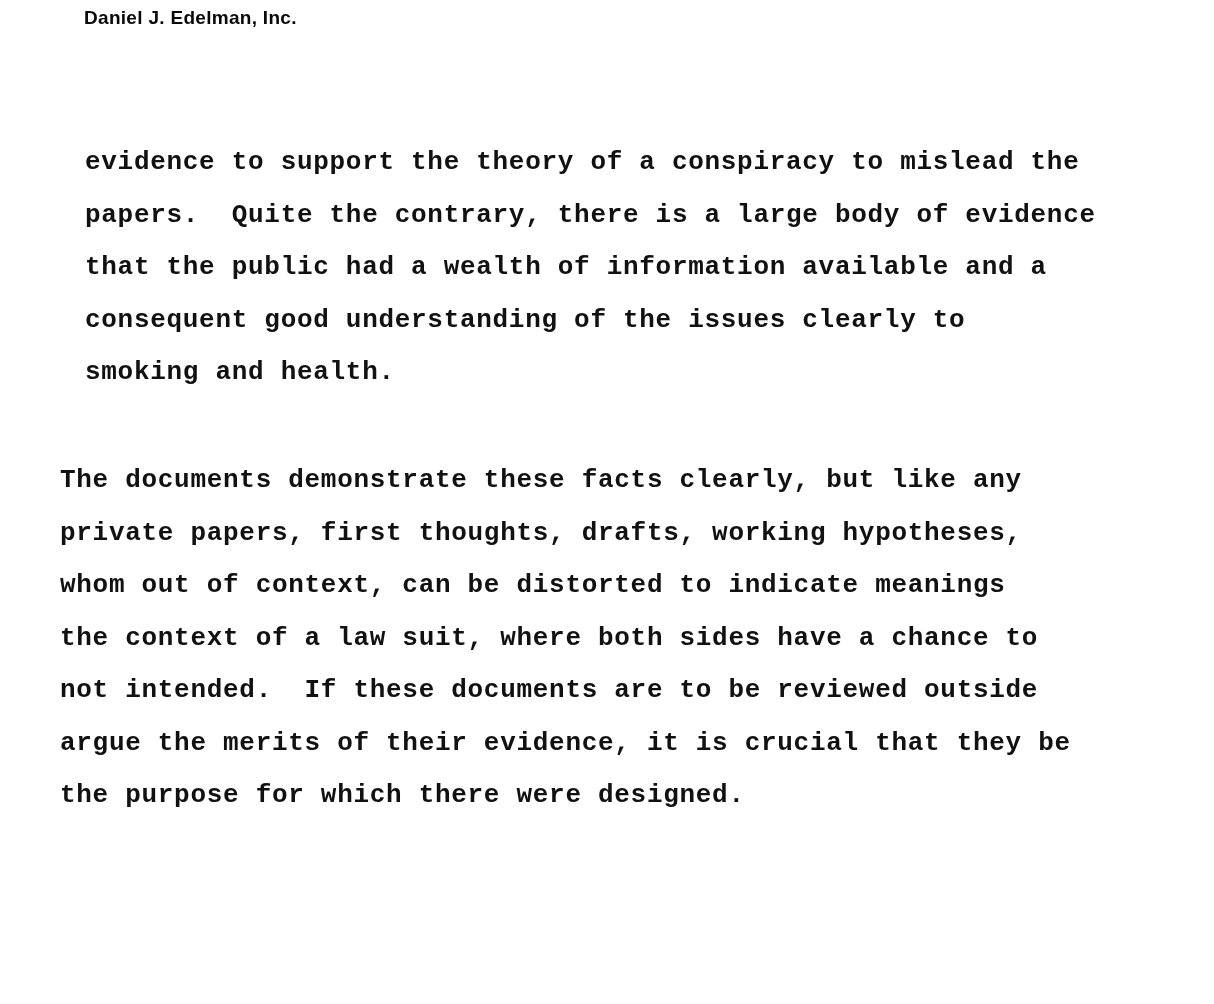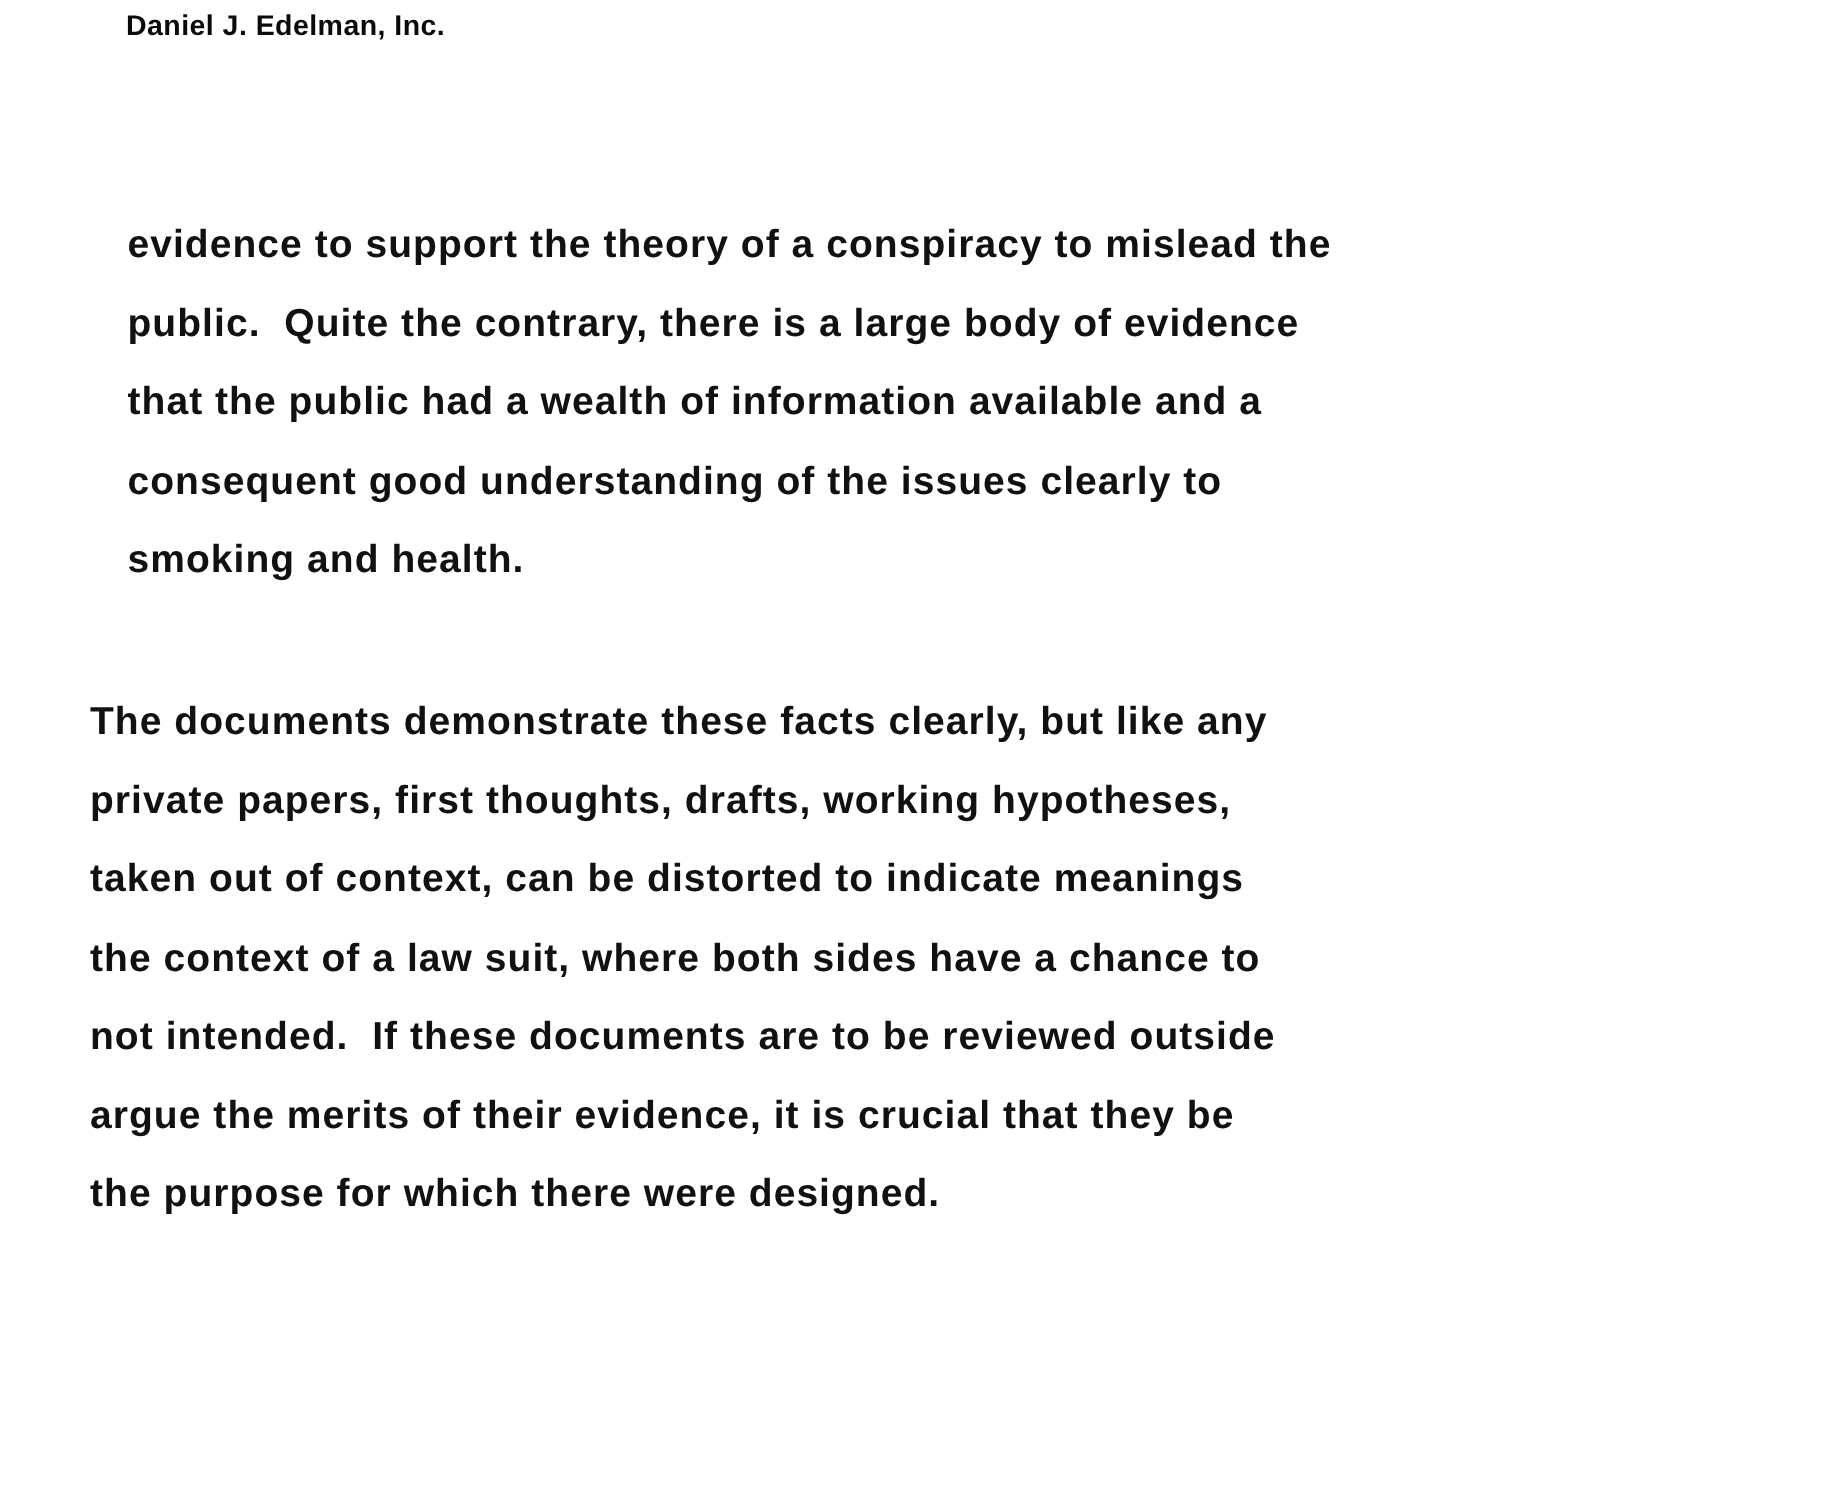--- a/index.html
+++ b/index.html
@@ -21,21 +21,21 @@
     top: 7px;
     font-family: "Liberation Sans", sans-serif;
     font-weight: 700;
     font-size: 19px;
     letter-spacing: 0.3px;
     color: #0a0a0a;
     white-space: pre;
   }
   .para {
     position: absolute;
-    font-family: Liberation Sans, sans-serif;
+    font-family: Liberation Mono, monospace;
     font-weight: 700;
     font-size: 26px;
     letter-spacing: 0.7px;
     color: #111111;
   }
   .para .line {
     white-space: pre;
     height: 52.5px;
     line-height: 52.5px;
   }
@@ -50,29 +50,29 @@
 </style>
 </head>
 <body>
 
 <div class="page">
 
   <div class="letterhead">Daniel J. Edelman, Inc.</div>
 
   <div class="para para1">
     <div class="line">evidence to support the theory of a conspiracy to mislead the</div>
-    <div class="line">public.  Quite the contrary, there is a large body of evidence</div>
+    <div class="line">papers.  Quite the contrary, there is a large body of evidence</div>
     <div class="line">that the public had a wealth of information available and a</div>
     <div class="line">consequent good understanding of the issues clearly to</div>
     <div class="line">smoking and health.</div>
   </div>
 
   <div class="para para2">
     <div class="line">The documents demonstrate these facts clearly, but like any</div>
     <div class="line">private papers, first thoughts, drafts, working hypotheses,</div>
-    <div class="line">taken out of context, can be distorted to indicate meanings</div>
+    <div class="line">whom out of context, can be distorted to indicate meanings</div>
     <div class="line">the context of a law suit, where both sides have a chance to</div>
     <div class="line">not intended.  If these documents are to be reviewed outside</div>
     <div class="line">argue the merits of their evidence, it is crucial that they be</div>
     <div class="line">the purpose for which there were designed.</div>
   </div>
 
 </div>
 
 </body></html>

